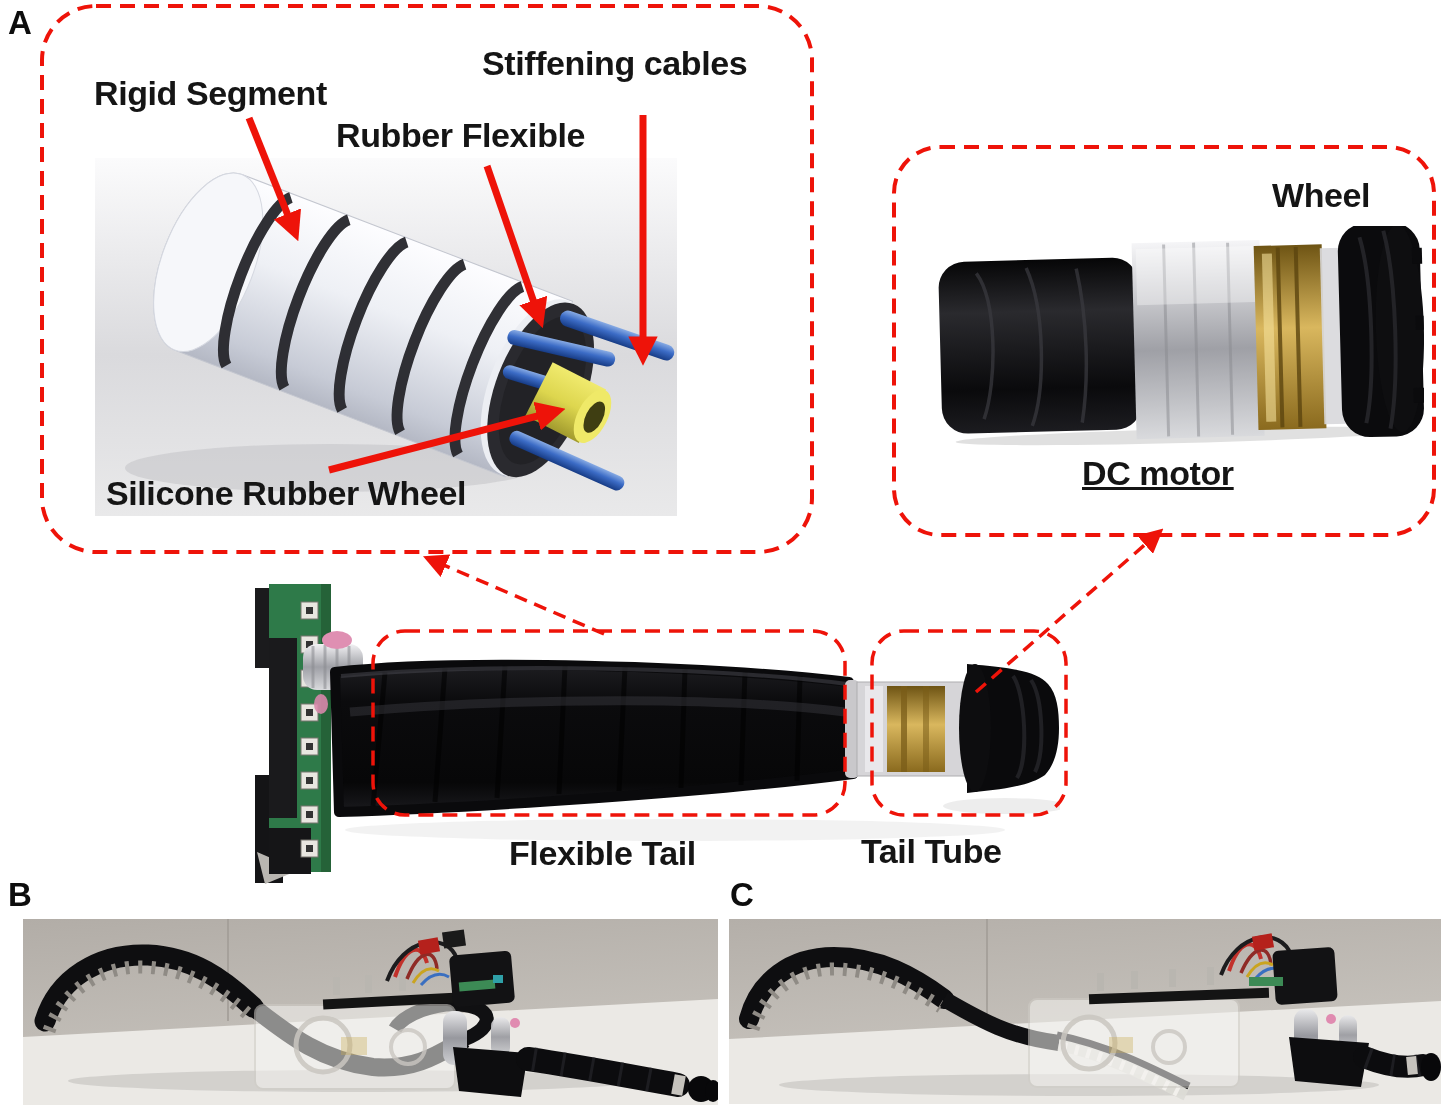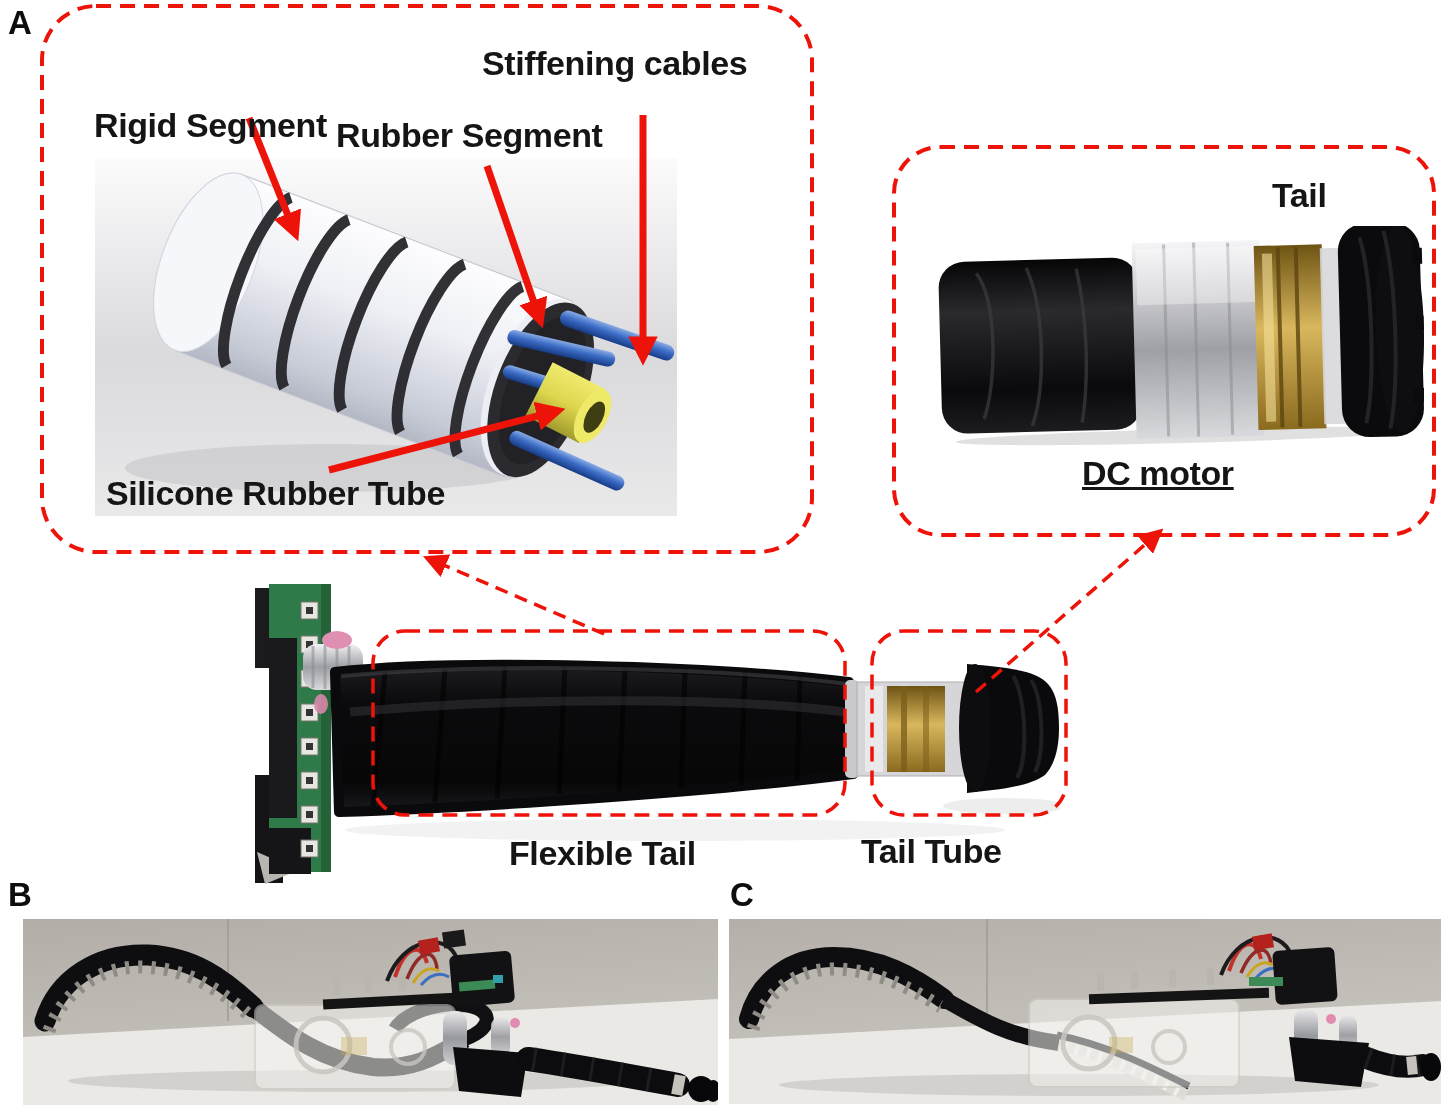--- a/index.html
+++ b/index.html
@@ -17,21 +17,21 @@
   #photo-mid   { left:255px; top:580px; }
   #photo-motor { left:938px; top:226px; }
   #photo-b     { left:23px;  top:919px; }
   #photo-c     { left:729px; top:919px; }
   .lbl {
     position:absolute; z-index:10; white-space:nowrap; color:#151515;
     font-weight:bold; font-size:34px; line-height:1.02; letter-spacing:-0.4px;
   }
   .panel-letter { font-size:33px; color:#0d0d0d; }
   #lbl-a        { left:8px;    top:6px;   }
-  #lbl-rigid    { left:94px;   top:76px;margin-top:32px;  }
+  #lbl-rigid    { left:94px;   top:76px;  }
   #lbl-stiff    { left:482px;  top:46px;text-align:right;  }
   #lbl-rubber   { left:336px;  top:118px; }
   #lbl-tube     { left:106px;  top:476px; }
   #lbl-wheel    { left:1272px; top:178px; }
   #lbl-dcmotor  { left:1082px; top:456px;text-decoration:underline; }
   #lbl-flextail { left:509px;  top:836px; }
   #lbl-tailwheel{ left:861px;  top:834px; }
   #lbl-b        { left:8px;    top:878px; }
   #lbl-c        { left:730px;  top:878px; }
 </style>
@@ -326,22 +326,22 @@
       <path d="M249,118 L295,233" marker-end="url(#arrowBig)"></path>
       <path d="M487,166 L540,320" marker-end="url(#arrowBig)"></path>
       <path d="M643,115 L643,357" marker-end="url(#arrowBig)"></path>
       <path d="M329,470 L557,411" marker-end="url(#arrowBig)"></path>
     </g>
   </svg>
 
   <div class="lbl panel-letter" id="lbl-a">A</div>
   <div class="lbl" id="lbl-rigid">Rigid Segment</div>
   <div class="lbl" id="lbl-stiff">Stiffening cables</div>
-  <div class="lbl" id="lbl-rubber">Rubber Segment</div>
-  <div class="lbl" id="lbl-tube">Silicone Rubber Tube</div>
-  <div class="lbl" id="lbl-wheel">Tail</div>
+  <div class="lbl" id="lbl-rubber">Rubber Flexible</div>
+  <div class="lbl" id="lbl-tube">Silicone Rubber Wheel</div>
+  <div class="lbl" id="lbl-wheel">Wheel</div>
   <div class="lbl" id="lbl-dcmotor">DC motor</div>
   <div class="lbl" id="lbl-flextail">Flexible Tail</div>
   <div class="lbl" id="lbl-tailwheel">Tail Tube</div>
   <div class="lbl panel-letter" id="lbl-b">B</div>
   <div class="lbl panel-letter" id="lbl-c">C</div>
 
 </div>
 
 </body></html>

